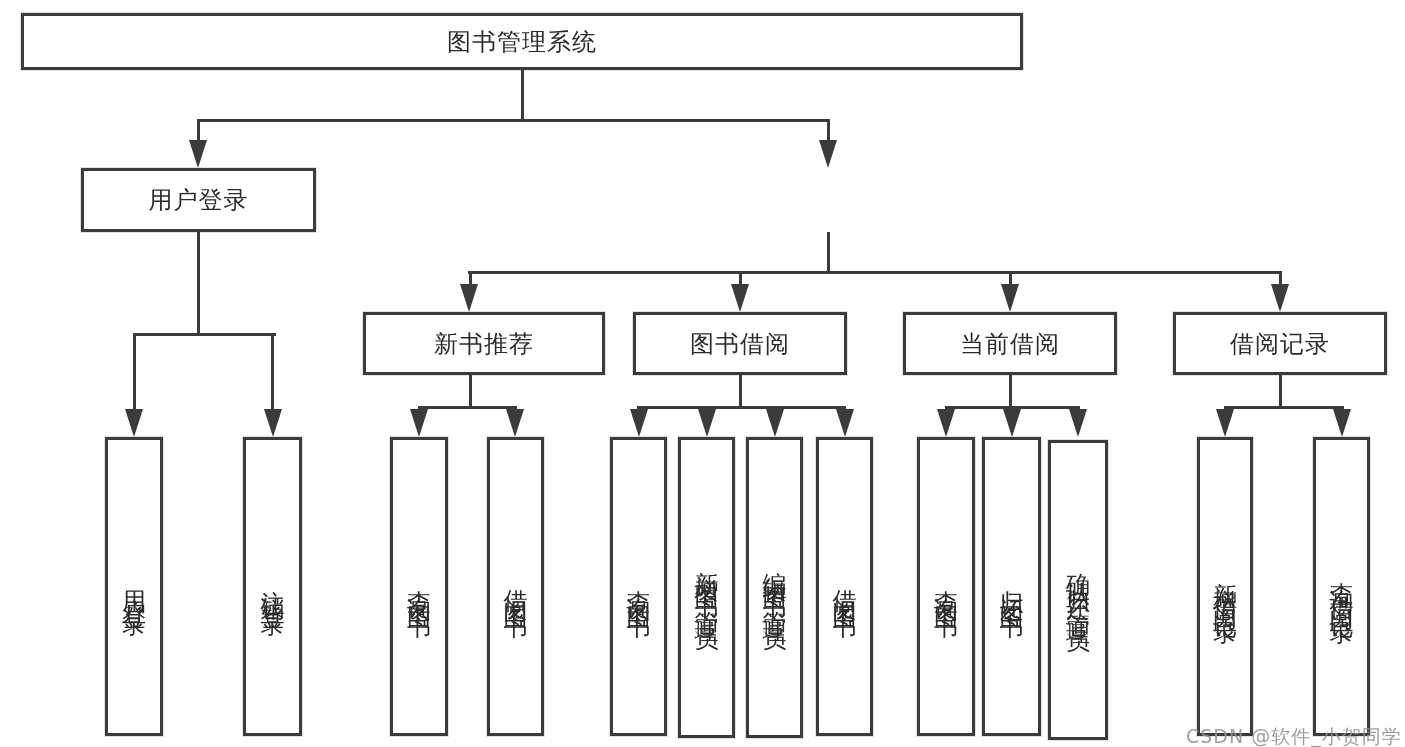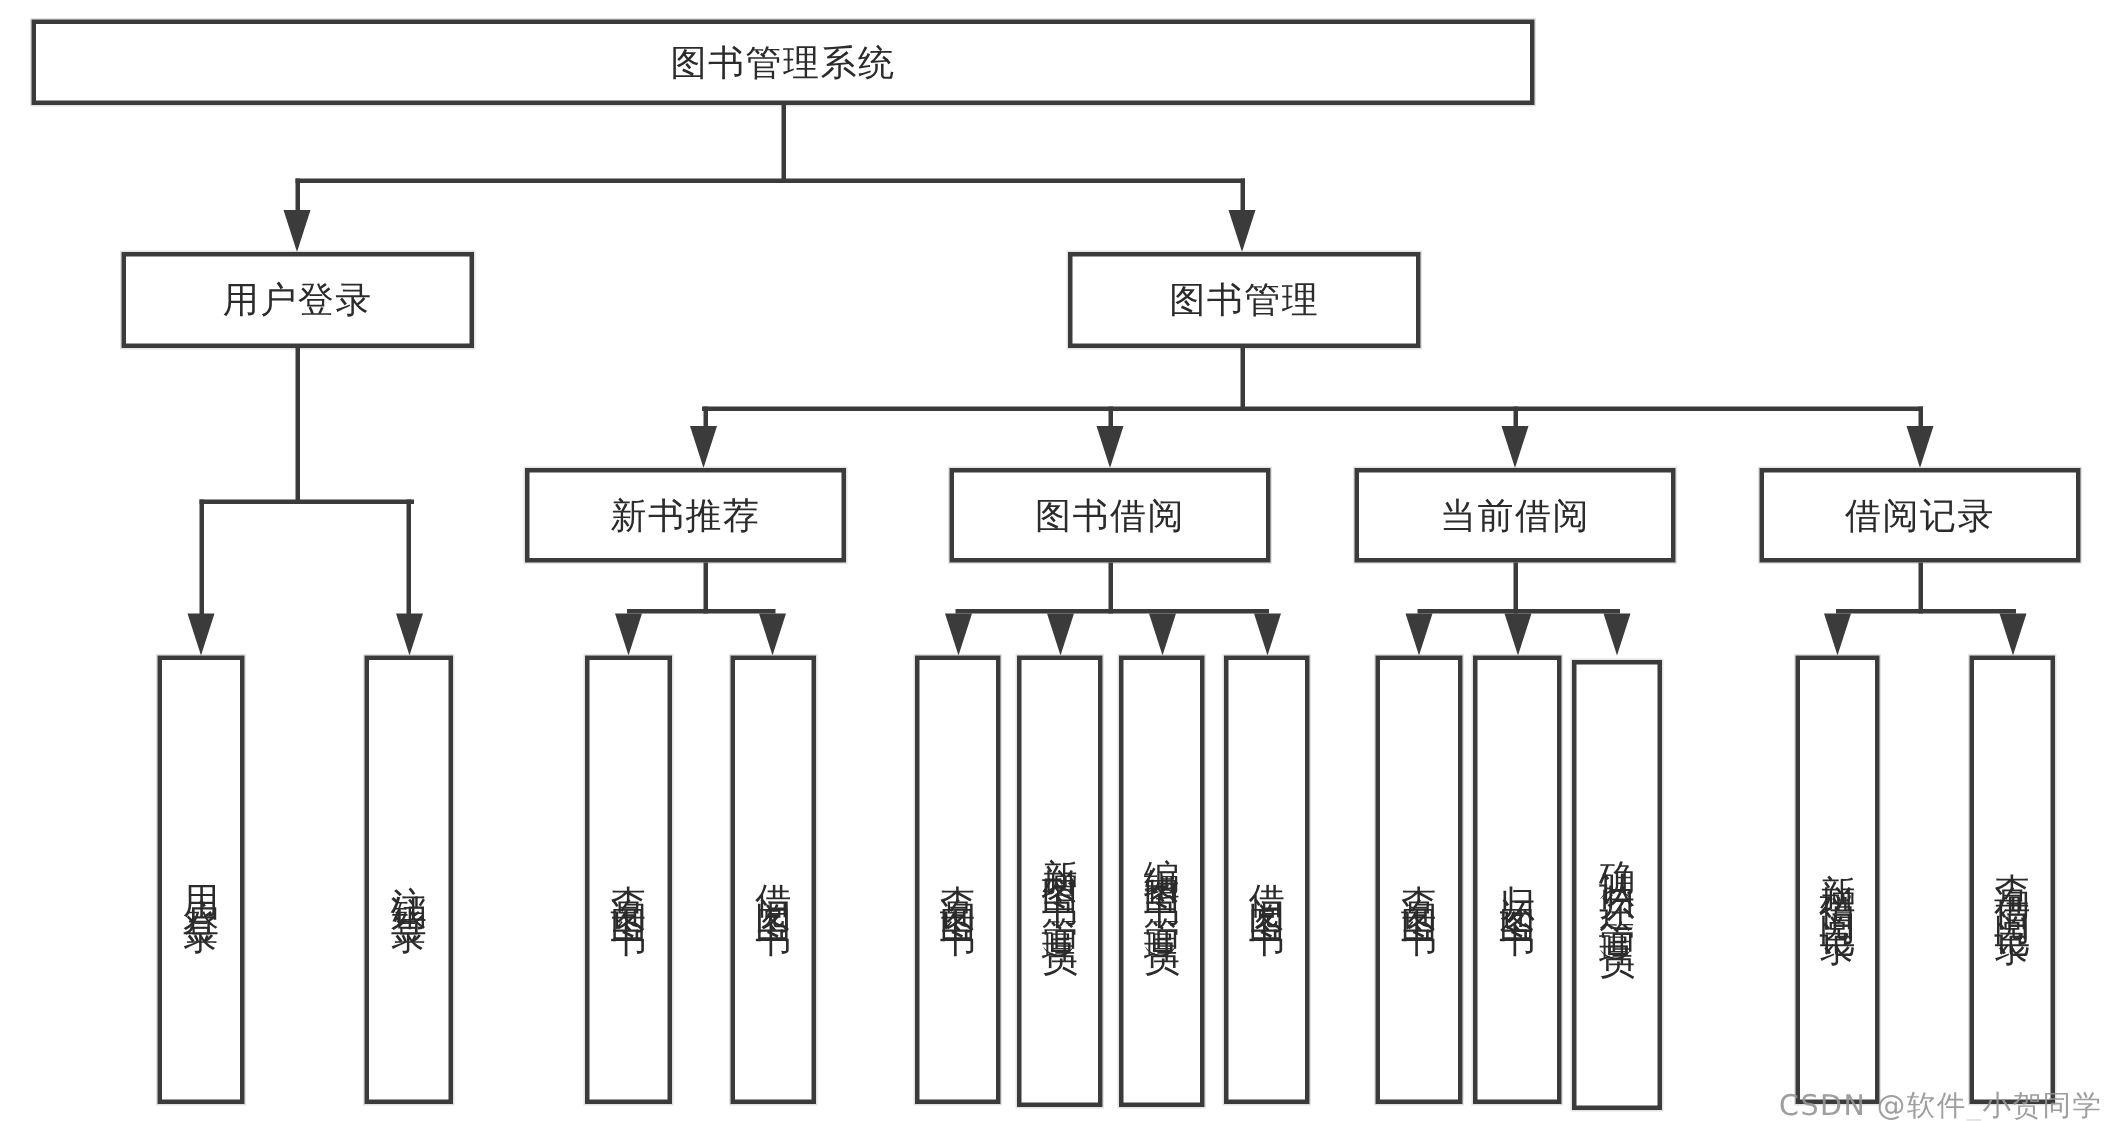--- a/index.html
+++ b/index.html
@@ -35,41 +35,40 @@
   <div class="box h" style="left:21px;top:13px;width:1002px;height:57px">图书管理系统</div>
 
   <div class="line" style="left:520.5px;top:70px;width:3px;height:52px"></div>
   <div class="line" style="left:196.5px;top:119px;width:633px;height:3px"></div>
   <div class="line" style="left:196.5px;top:119px;width:3px;height:25px"></div>
   <div class="arrow" style="left:189px;top:140px"></div>
   <div class="line" style="left:826.5px;top:119px;width:3px;height:25px"></div>
   <div class="arrow" style="left:819px;top:140px"></div>
 
   <div class="box h" style="left:81px;top:168px;width:235px;height:64px">用户登录</div>
-  <div class="box h" style="left:712px;top:168px;width:235px;height:64px">图书管理</div>
 
   <div class="line" style="left:197px;top:232px;width:3px;height:103px"></div>
   <div class="line" style="left:132.5px;top:333px;width:143px;height:3px"></div>
   <div class="line" style="left:132.5px;top:333px;width:3px;height:80px"></div>
   <div class="arrow" style="left:125px;top:409px"></div>
   <div class="line" style="left:271px;top:333px;width:3px;height:80px"></div>
   <div class="arrow" style="left:263.5px;top:409px"></div>
 
   <div class="line" style="left:826.5px;top:232px;width:3px;height:41px"></div>
   <div class="line" style="left:467.5px;top:271px;width:814px;height:3px"></div>
   <div class="line" style="left:468.5px;top:271px;width:3px;height:16px"></div>
   <div class="arrow" style="left:460px;top:284px"></div>
   <div class="line" style="left:738.5px;top:271px;width:3px;height:16px"></div>
   <div class="arrow" style="left:731px;top:284px"></div>
   <div class="line" style="left:1008.5px;top:271px;width:3px;height:16px"></div>
   <div class="arrow" style="left:1001px;top:284px"></div>
   <div class="line" style="left:1278.5px;top:271px;width:3px;height:16px"></div>
   <div class="arrow" style="left:1271px;top:284px"></div>
 
-  <div class="box h" style="left:350px;top:312px;width:214px;height:63px">新书推荐</div>
+  <div class="box h" style="left:363px;top:312px;width:242px;height:63px">新书推荐</div>
   <div class="box h" style="left:903px;top:312px;width:214px;height:63px">当前借阅</div>
   <div class="box h" style="left:633px;top:312px;width:214px;height:63px">图书借阅</div>
   <div class="box h" style="left:1173px;top:312px;width:214px;height:63px">借阅记录</div>
 
   <div class="line" style="left:468.5px;top:375px;width:3px;height:34px"></div>
   <div class="line" style="left:417.5px;top:406px;width:99px;height:3px"></div>
   <div class="arrow" style="left:410px;top:409px"></div>
   <div class="arrow" style="left:506px;top:409px"></div>
 
   <div class="line" style="left:738.5px;top:375px;width:3px;height:34px"></div>

